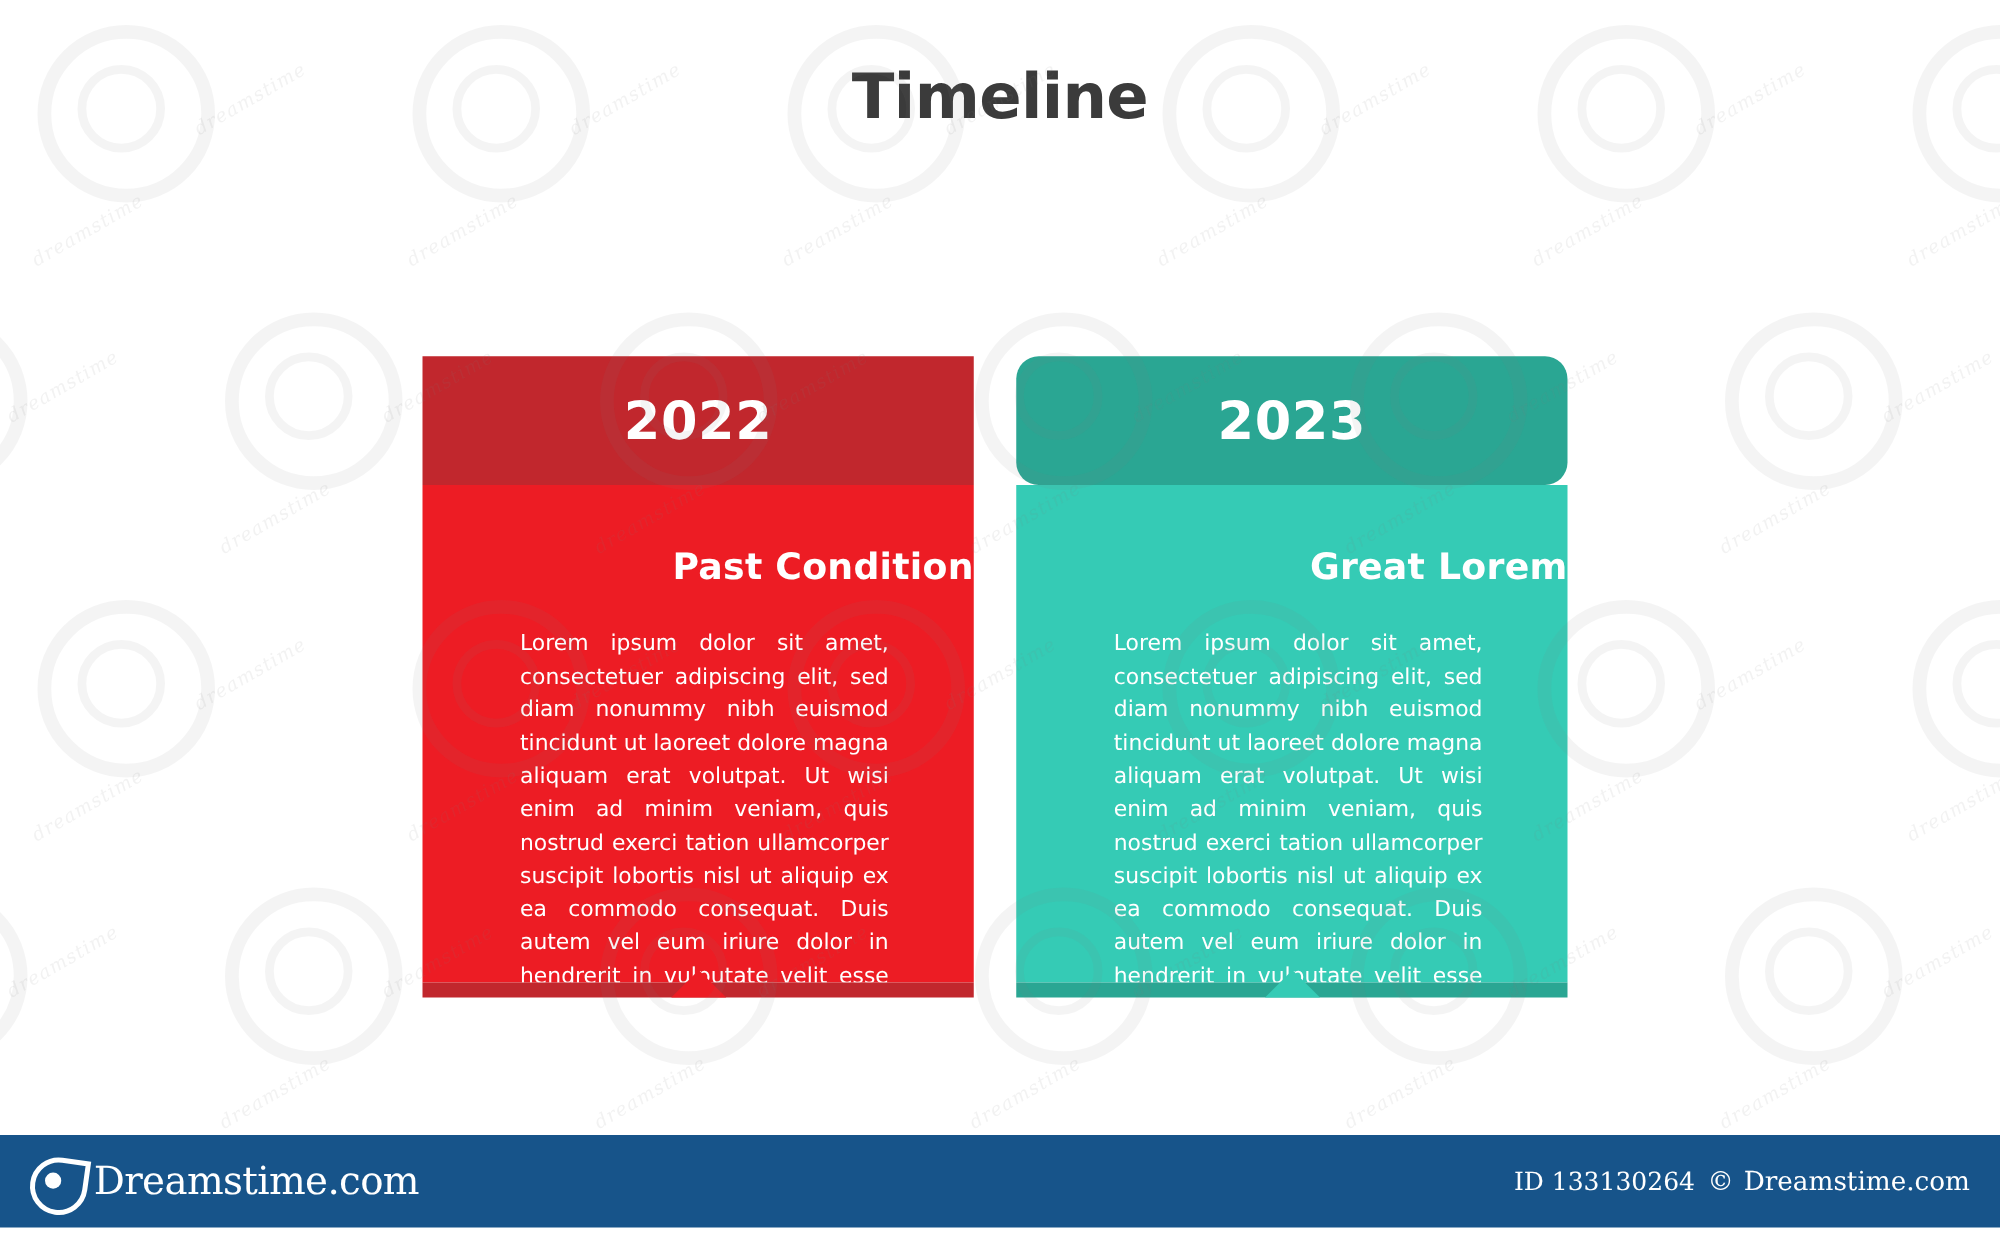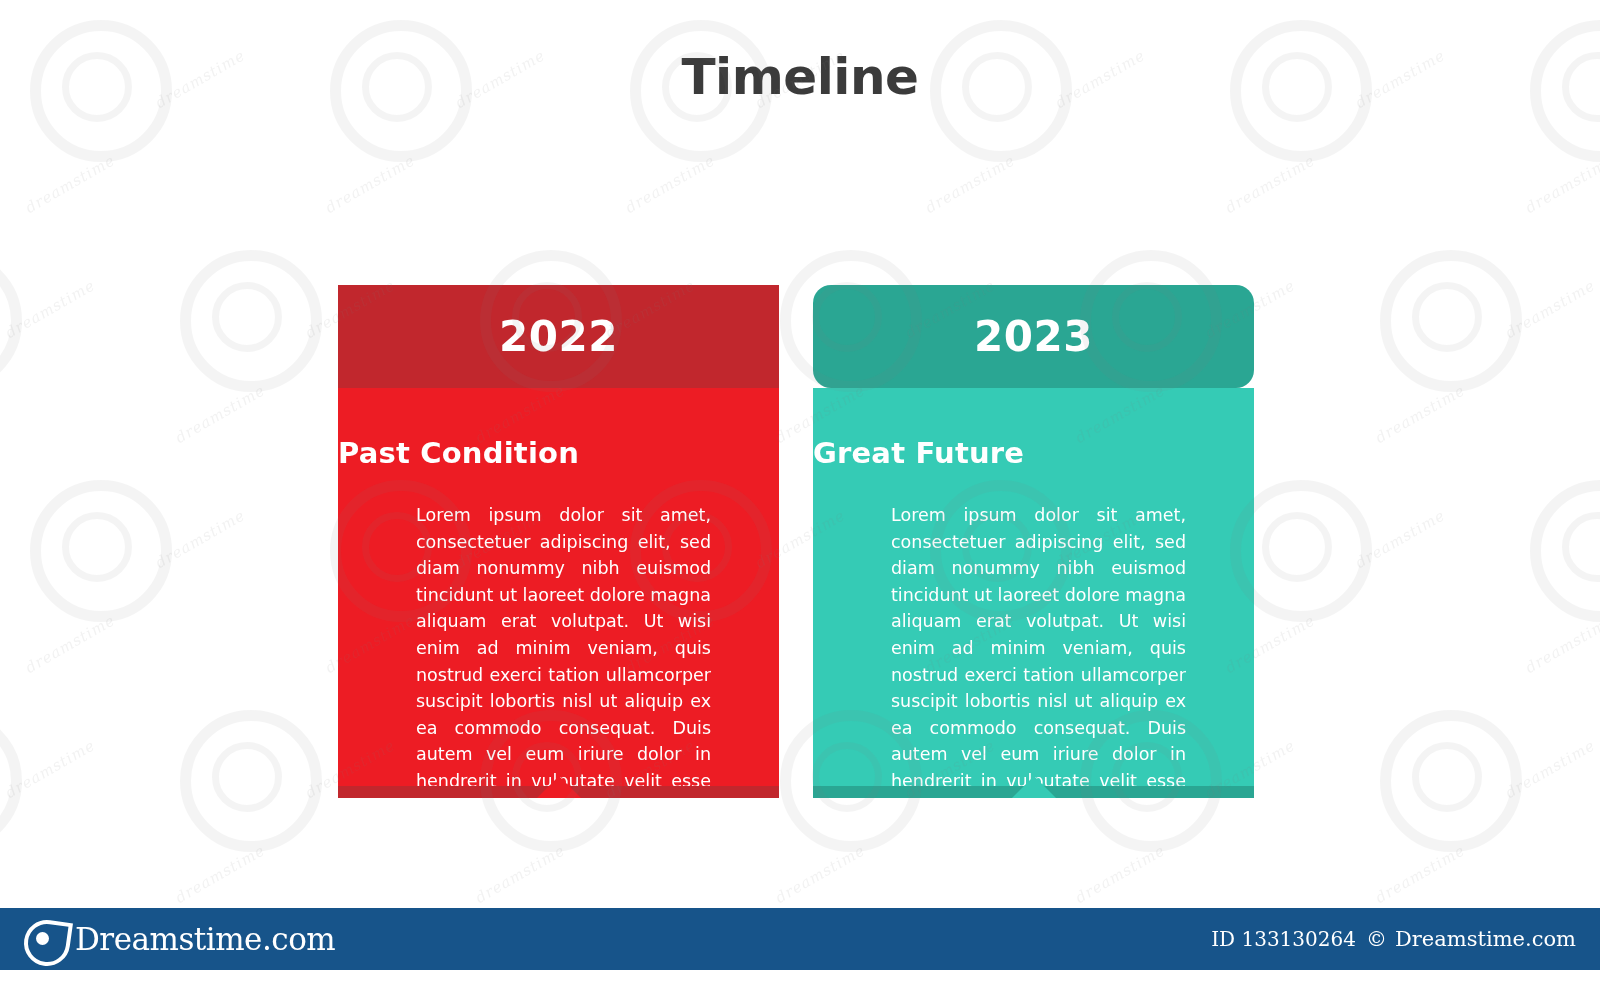--- a/index.html
+++ b/index.html
@@ -96,21 +96,21 @@
     font-size: 42px;
     font-weight: bold;
     letter-spacing: 0.5px;
   }
   .card-body {
     height: 398px;
     padding: 0;
     position: relative;
   }
   .card-title {
-    text-align: left;
+    text-align: right;
     color: #ffffff;
     font-size: 29px;
     font-weight: bold;
     padding-top: 48px;
     letter-spacing: 0.2px;
   }
   .card-desc {
     color: #ffffff;
     font-size: 17.5px;
     line-height: 1.52;
@@ -143,21 +143,21 @@
   .card-teal .card-body { background: #35cbb5; }
   .card-teal .card-foot { background: #2aa693; }
   .card-teal .foot-arrow { border-bottom: 22px solid #35cbb5; }
 
   
   .footer {
     position: absolute;
     left: 0;
     top: 908px;
     width: 1600px;
-    height: 62px;
+    height: 74px;
     background: #17548a;
     display: flex;
     align-items: center;
     z-index: 10;
   }
   .brand {
     display: flex;
     align-items: center;
     margin-left: 22px;
     color: #ffffff;
@@ -311,21 +311,21 @@
         <div class="card-desc">Lorem ipsum dolor sit amet, consectetuer adipiscing elit, sed diam nonummy nibh euismod tincidunt ut laoreet dolore magna aliquam erat volutpat. Ut wisi enim ad minim veniam, quis nostrud exerci tation ullamcorper suscipit lobortis nisl ut aliquip ex ea commodo consequat. Duis autem vel eum iriure dolor in hendrerit in vulputate velit esse molestie consequat,</div>
       </div>
       <div class="card-foot">
         <div class="foot-arrow"></div>
       </div>
     </div>
 
     <div class="card card-teal">
       <div class="card-head">2023</div>
       <div class="card-body">
-        <div class="card-title">Great Future</div>
+        <div class="card-title">Great Lorem</div>
         <div class="card-desc">Lorem ipsum dolor sit amet, consectetuer adipiscing elit, sed diam nonummy nibh euismod tincidunt ut laoreet dolore magna aliquam erat volutpat. Ut wisi enim ad minim veniam, quis nostrud exerci tation ullamcorper suscipit lobortis nisl ut aliquip ex ea commodo consequat. Duis autem vel eum iriure dolor in hendrerit in vulputate velit esse molestie consequat,</div>
       </div>
       <div class="card-foot">
         <div class="foot-arrow"></div>
       </div>
     </div>
 
   </div>
 </div>
 

